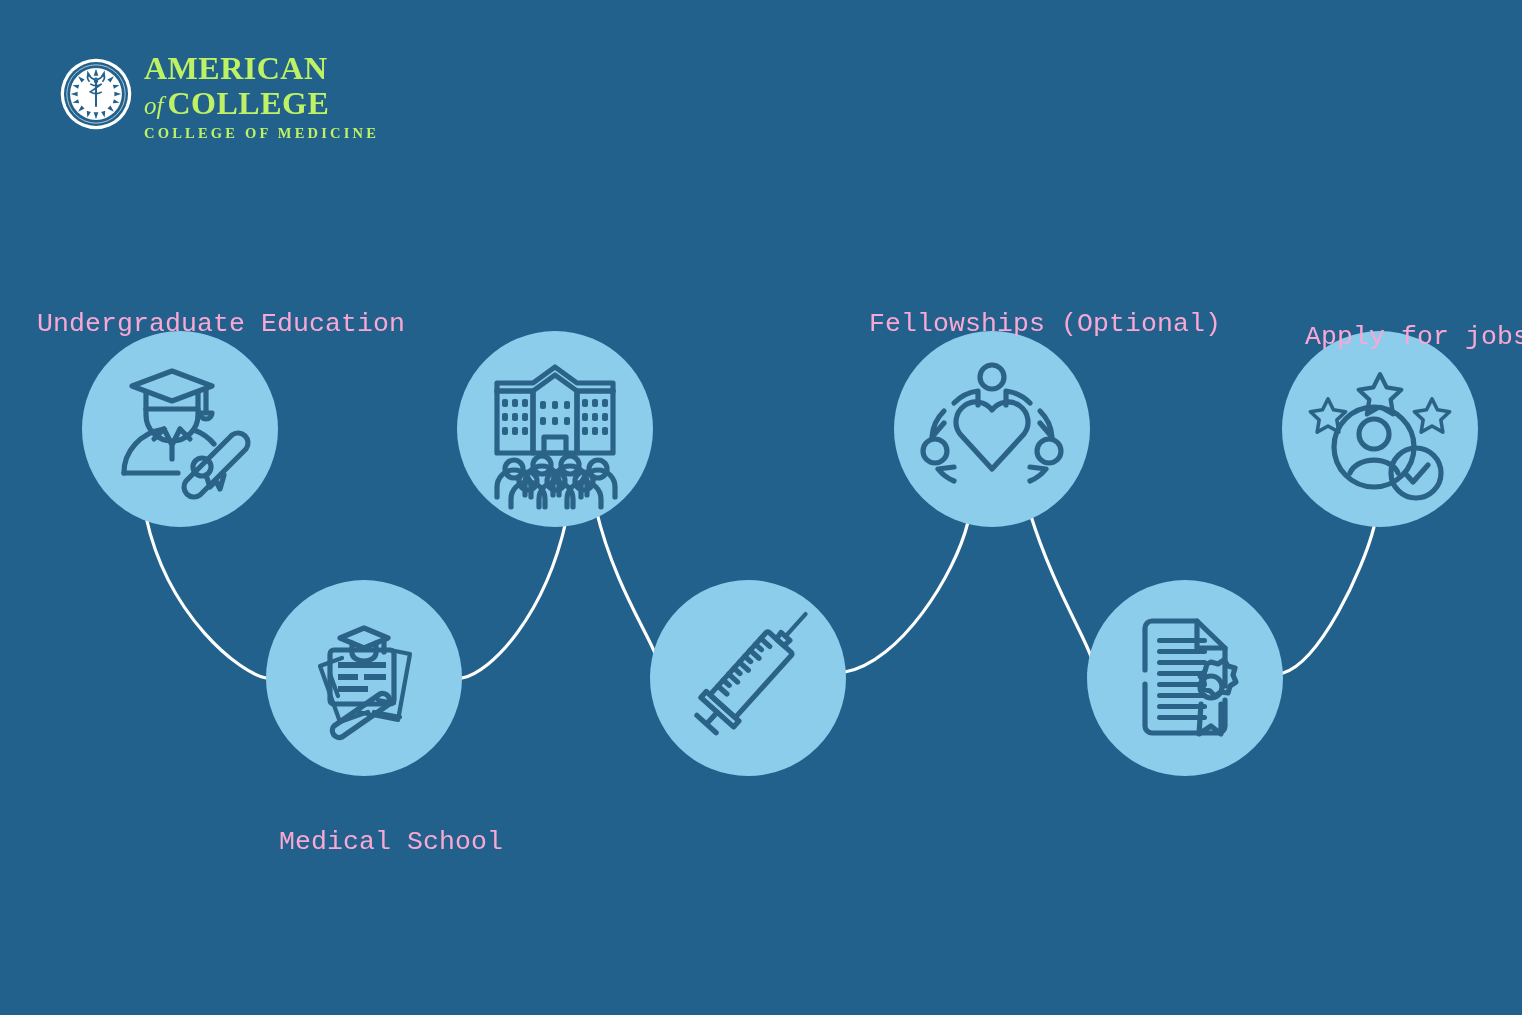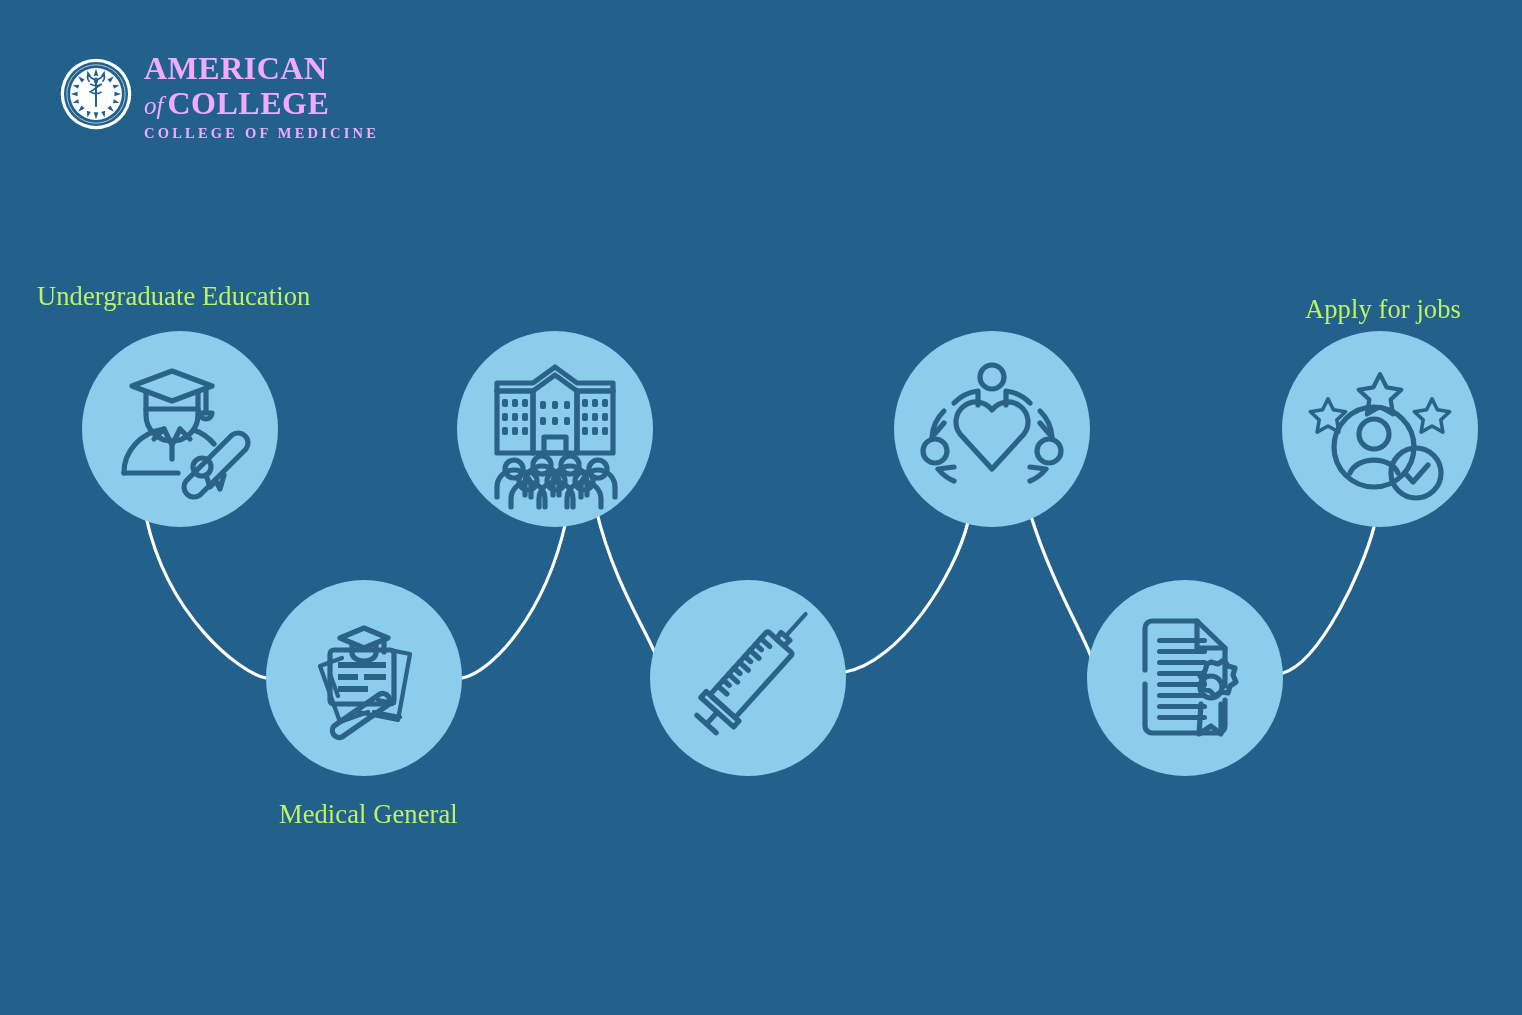--- a/index.html
+++ b/index.html
@@ -27,21 +27,21 @@
     align-items: flex-start;
   }
   #logo-seal {
     width: 72px;
     height: 72px;
     flex: 0 0 auto;
     margin-top: 6px;
   }
   #logo-wordmark {
     margin-left: 12px;
-    color: #f0abfc;
+    color: #bef264;
     line-height: 1;
     font-family: "Liberation Serif", serif;
   }
   .wm-line {
     display: block;
     font-weight: bold;
     letter-spacing: 0.5px;
     white-space: nowrap;
   }
   .wm-1 { font-size: 32px; }
@@ -94,25 +94,26 @@
     fill: none;
     stroke: #2a6387;
     stroke-width: 4.2;
     stroke-linejoin: round;
     stroke-linecap: round;
   }
 
   
   .node-label {
     position: absolute;
-    color: #bef264;
+    color: #f9a8d4;
     font-size: 26.5px;
-    font-family: Liberation Serif, serif;
+    font-family: Liberation Mono, monospace;
     white-space: nowrap;
     letter-spacing: 0.1px;
+    margin-top: 28px;
   }
 </style>
 </head>
 <body>
 
 <div id="page">
 
   <div id="logo-block">
     <svg id="logo-seal" viewBox="0 0 100 100">
       <circle cx="50" cy="50" r="49" fill="#ffffff"></circle>
@@ -361,21 +362,22 @@
         <path class="ico" d="M-30 44 a25 18 0 0 1 48 0"></path>
 
         <circle class="ico" cx="36" cy="44" r="25" fill="#8ccdeb"></circle>
         <path class="ico" d="M25 44 L33 53 L48 36"></path>
       </g>
     </g>
   </svg>
 
   <div class="node-label" style="left:37px; top:281px;">Undergraduate Education</div>
 
-  <div class="node-label" style="left:279px; top:799px;">Medical General</div>
-
-
-
+  <div class="node-label" style="left:279px; top:799px;">Medical School</div>
+
+
+
+  <div class="node-label" style="left:869px; top:281px;">Fellowships (Optional)</div>
 
 
   <div class="node-label" style="left:1305px; top:294px;">Apply for jobs</div>
 
 </div>
 
 </body></html>

